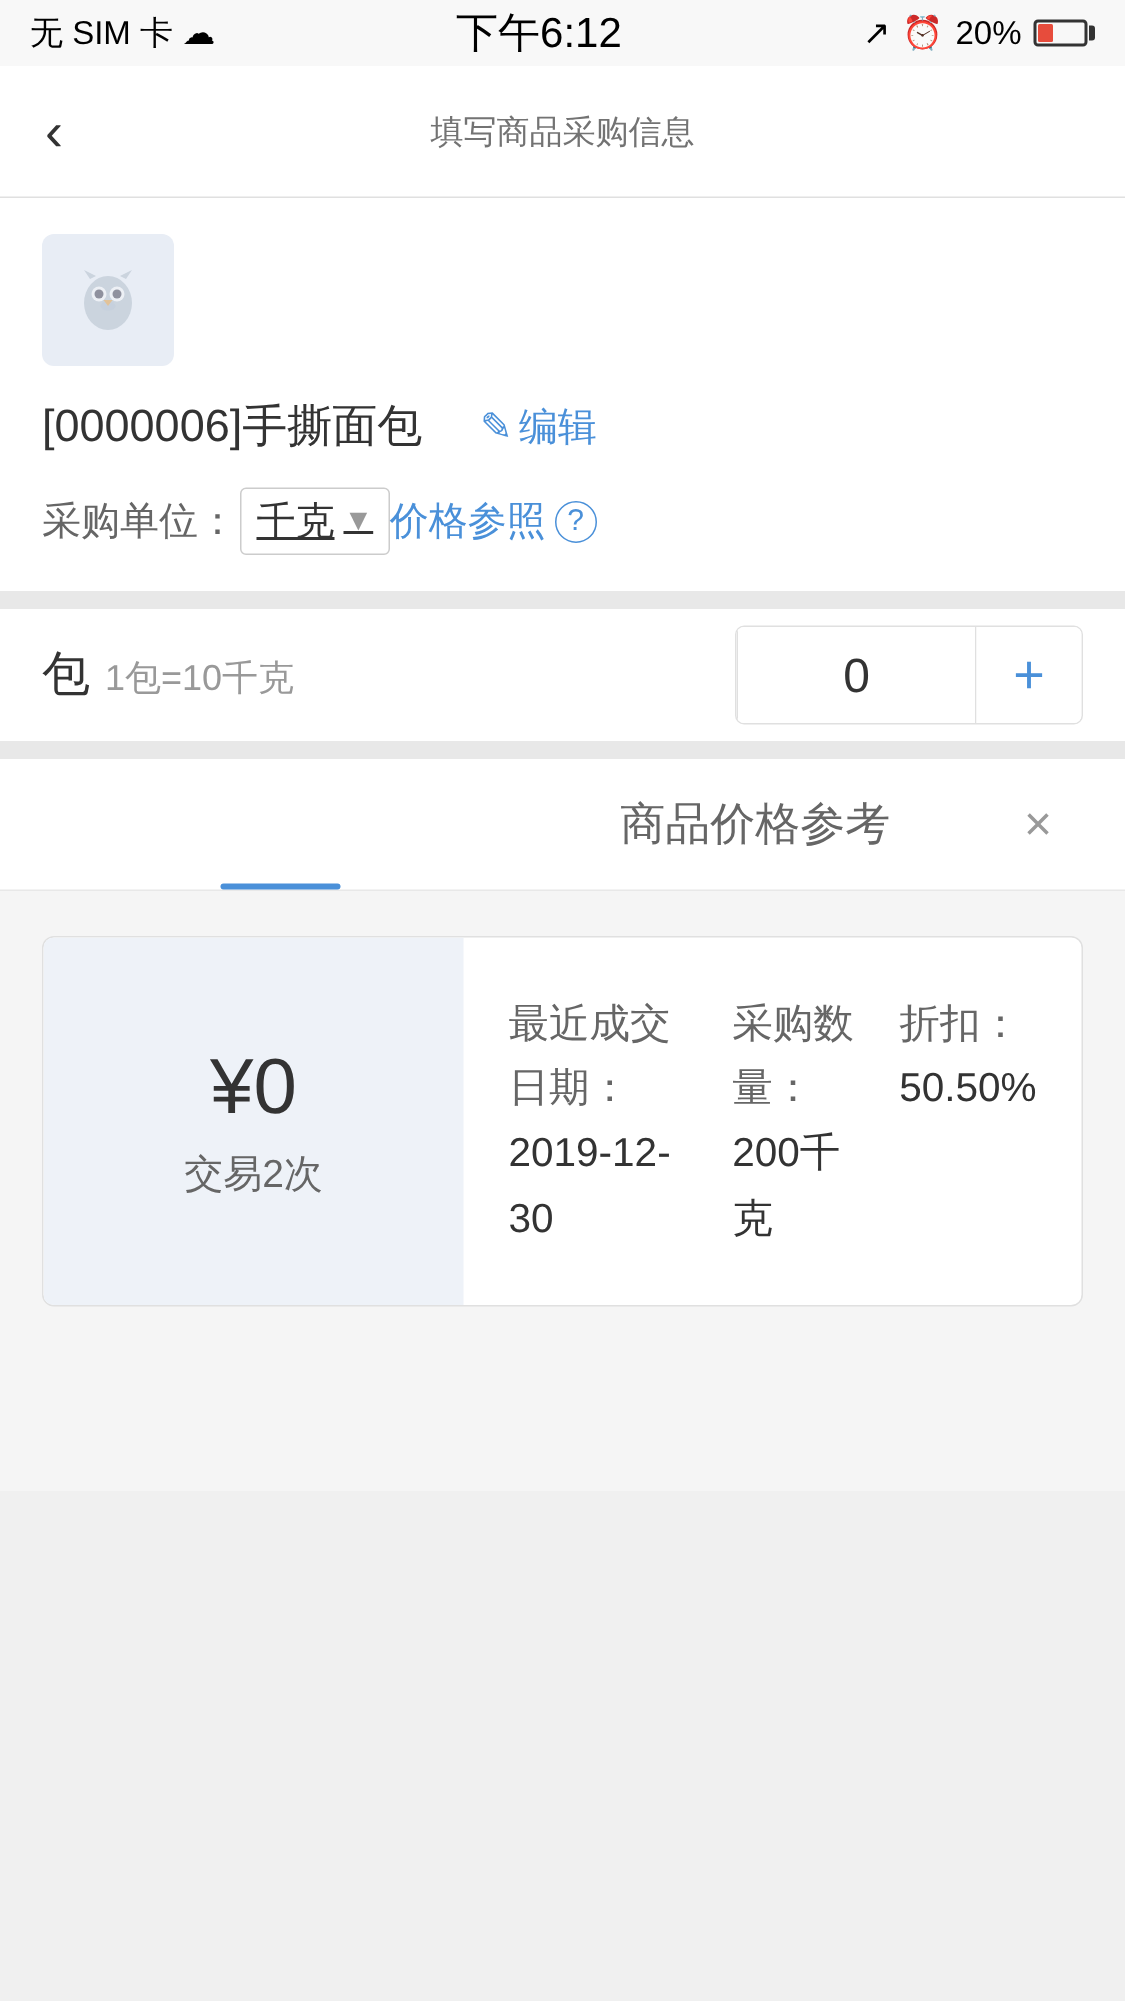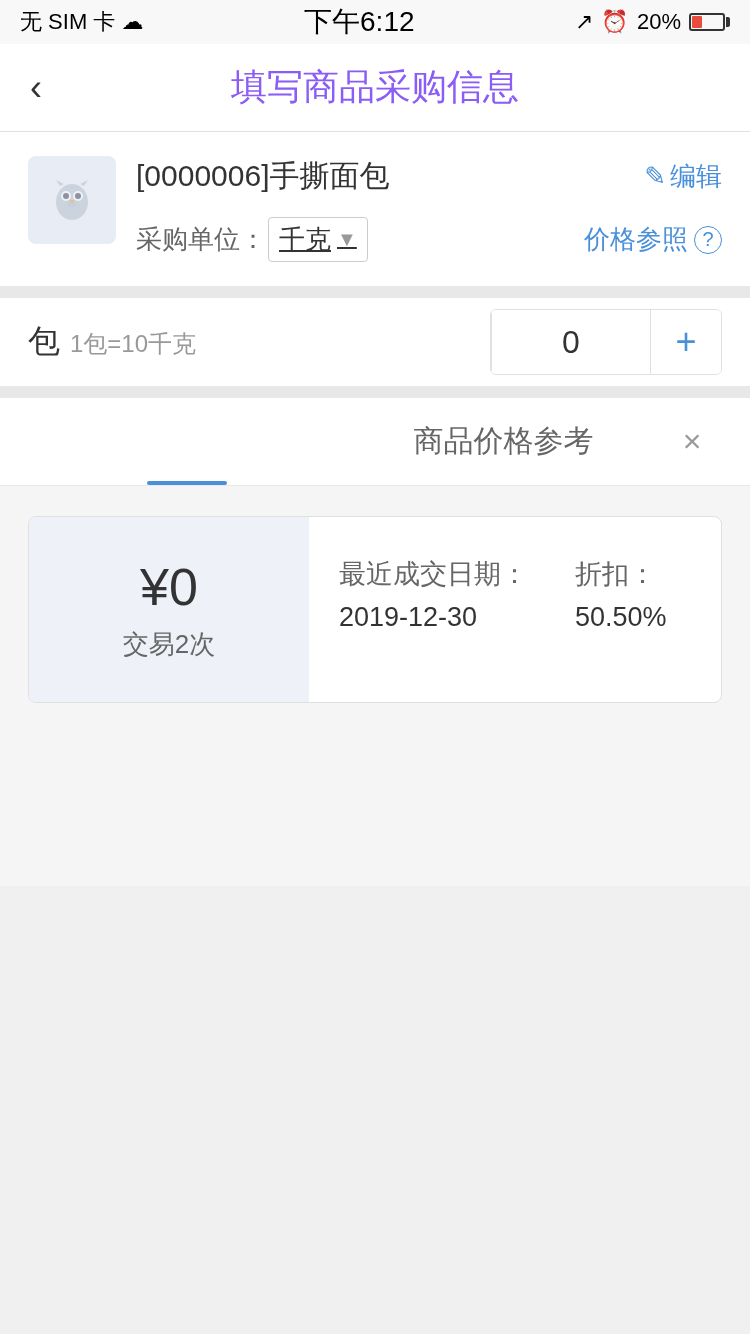--- a/index.html
+++ b/index.html
@@ -85,33 +85,34 @@
     }
     .nav-back {
       position: absolute;
       left: 20px;
       font-size: 36px;
       color: #333;
       cursor: pointer;
       padding: 10px;
     }
     .nav-title {
-      font-size: 36px;
-      font-weight: 500;
-      color: #8b5cf6;
+      font-size: 22px;
+      font-weight: 500;
+      color: #737373;
     }
 
     
     .product-card {
       background: #fff;
       margin: 0;
       padding: 24px 28px;
       display: flex;
       align-items: flex-start;
       gap: 20px;
+      flex-direction: column;
     }
     .product-thumb {
       width: 88px;
       height: 88px;
       background: #e8edf5;
       border-radius: 8px;
       display: flex;
       align-items: center;
       justify-content: center;
       flex-shrink: 0;
@@ -449,17 +450,20 @@
   <div class="history-card">
     <div class="history-left">
       <div class="history-price">¥0</div>
       <div class="history-trade-count">交易2次</div>
     </div>
     <div class="history-right">
       <div class="history-detail-row">
         <span class="history-detail-label">最近成交日期：</span><span>2019-12-30</span>
       </div>
       <div class="history-detail-row">
+        <span class="history-detail-label">采购数量：</span><span>200千克</span>
+      </div>
+      <div class="history-detail-row">
         <span class="history-detail-label">折扣：</span><span>50.50%</span>
       </div>
     </div>
   </div>
 </div>
 
 </body></html>

